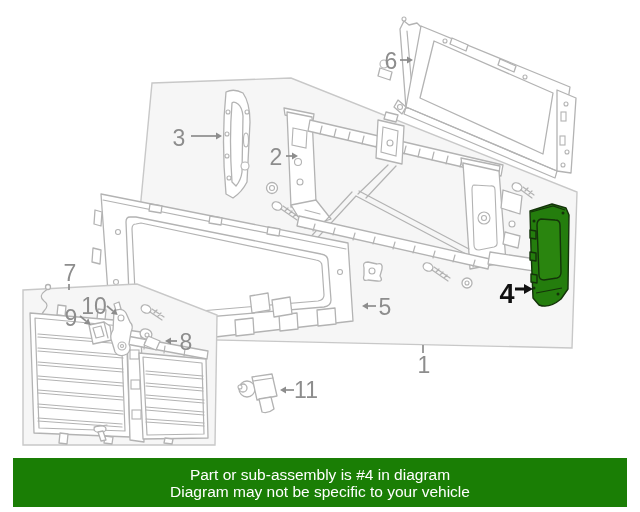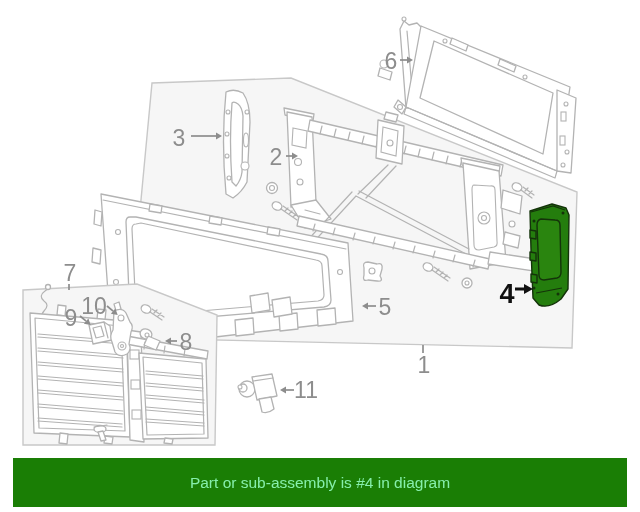--- a/index.html
+++ b/index.html
@@ -273,16 +273,17 @@
     </g>
     <text class="lbl" x="94" y="314" text-anchor="middle">10</text>
   </g>
   <g>
     <line class="arr" x1="294" y1="390" x2="286" y2="390"></line>
     <polygon class="arrh" points="286,386.5 286,393.5 280,390"></polygon>
     <text class="lbl" x="306" y="398" text-anchor="middle">11</text>
   </g>
 </svg>
 
-  <div id="banner" style="background-color: rgb(26, 126, 5); color: #86efac;">
+  <div id="banner" style="background-color: rgb(26, 126, 5); color: #ffffff;">
     <div>Part or sub-assembly is #4 in diagram</div>
+    <div>Diagram may not be specific to your vehicle</div>
   </div>
 </div>
 
 </body></html>

